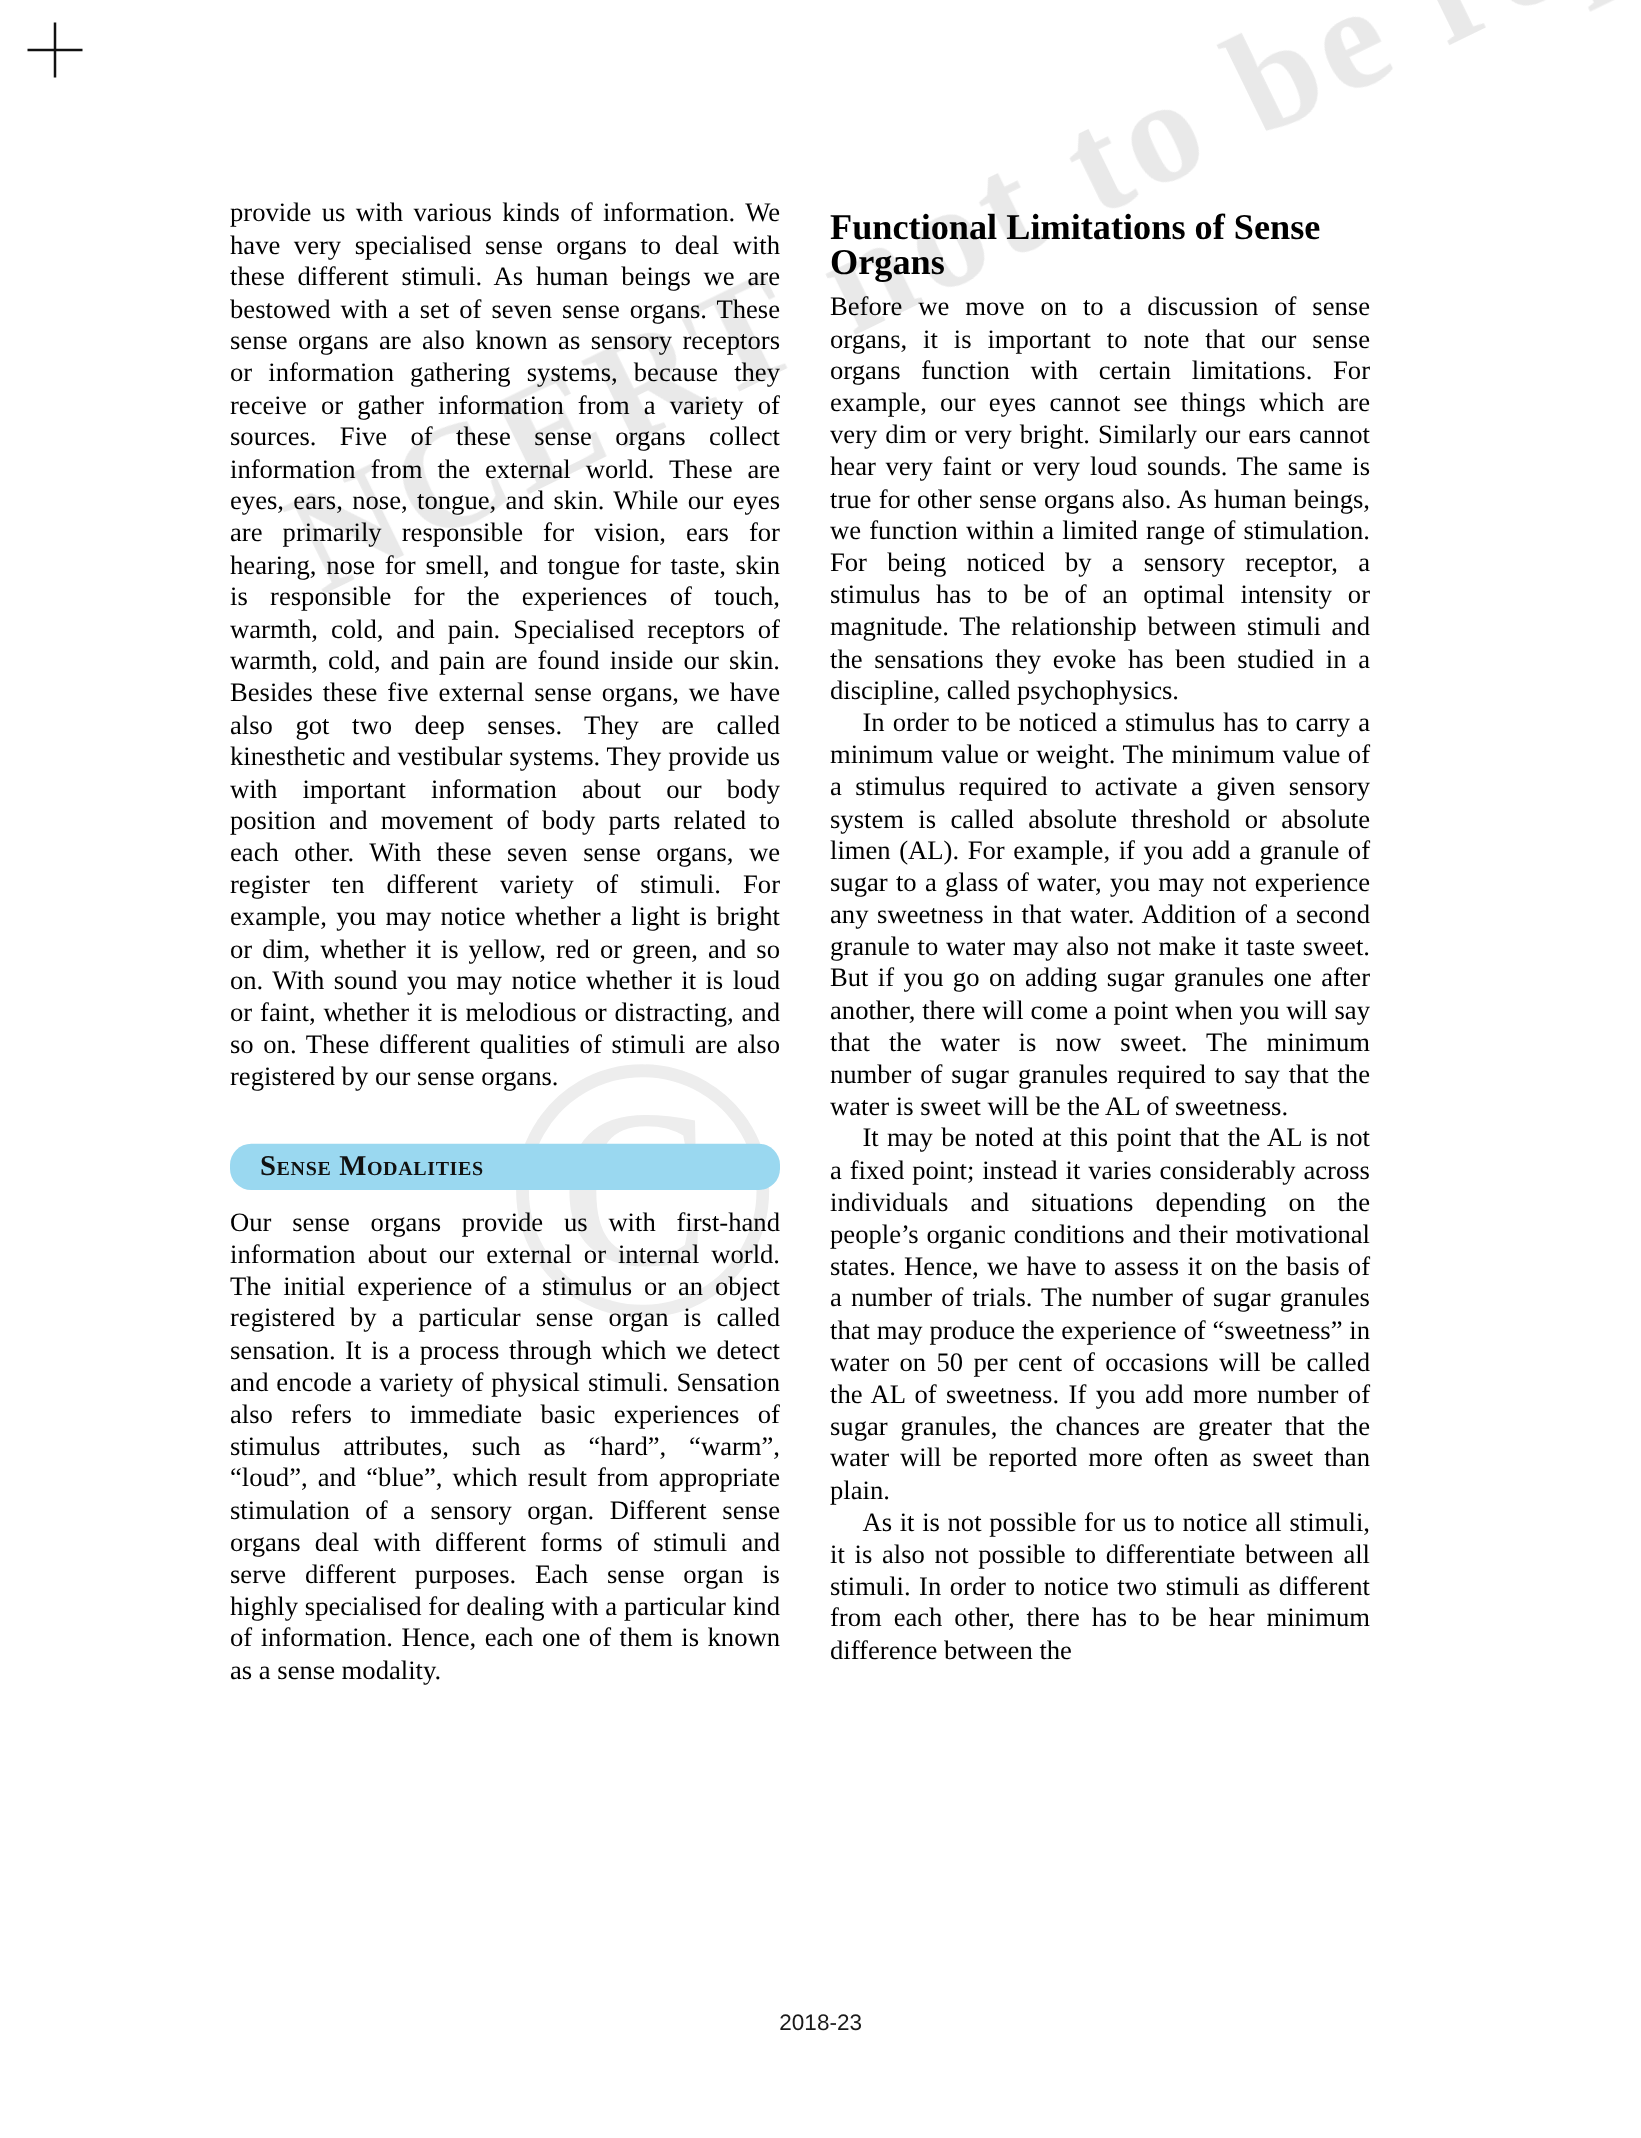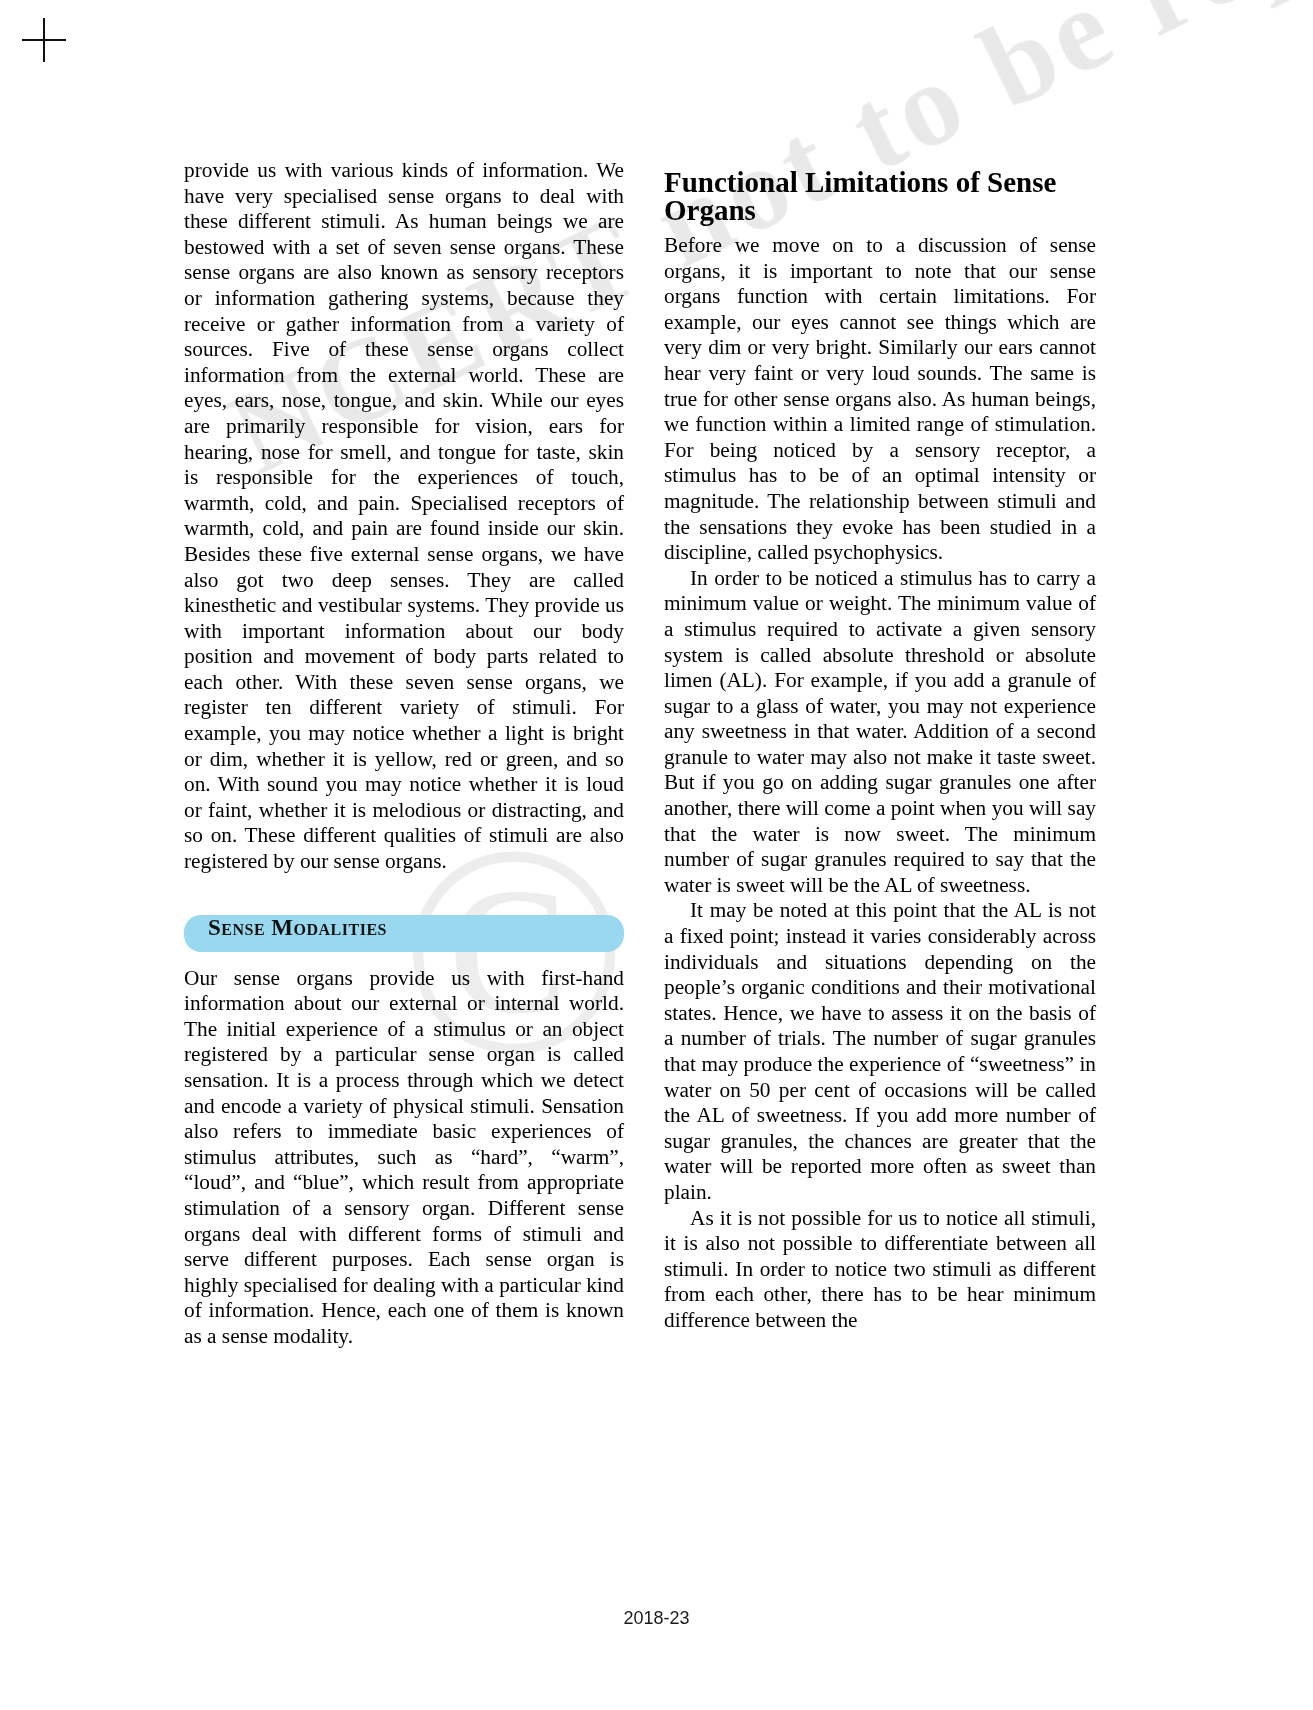--- a/index.html
+++ b/index.html
@@ -118,21 +118,21 @@
     font-family: "Liberation Serif", "DejaVu Serif", serif;
   }
 
   
   .banner {
     margin: 40px 0 14px 0;
     width: 440px;
     height: 37px;
     background: #9ad8f0;
     display: flex;
-    align-items: flex-start;
+    align-items: center;
     border-radius: 17px;
   }
   .banner-label {
     padding-left: 24px;
     font-family: "Liberation Serif", "DejaVu Serif", serif;
     font-weight: bold;
     font-size: 23px;
     font-variant: small-caps;
     letter-spacing: 0.5px;
     color: #111111;

